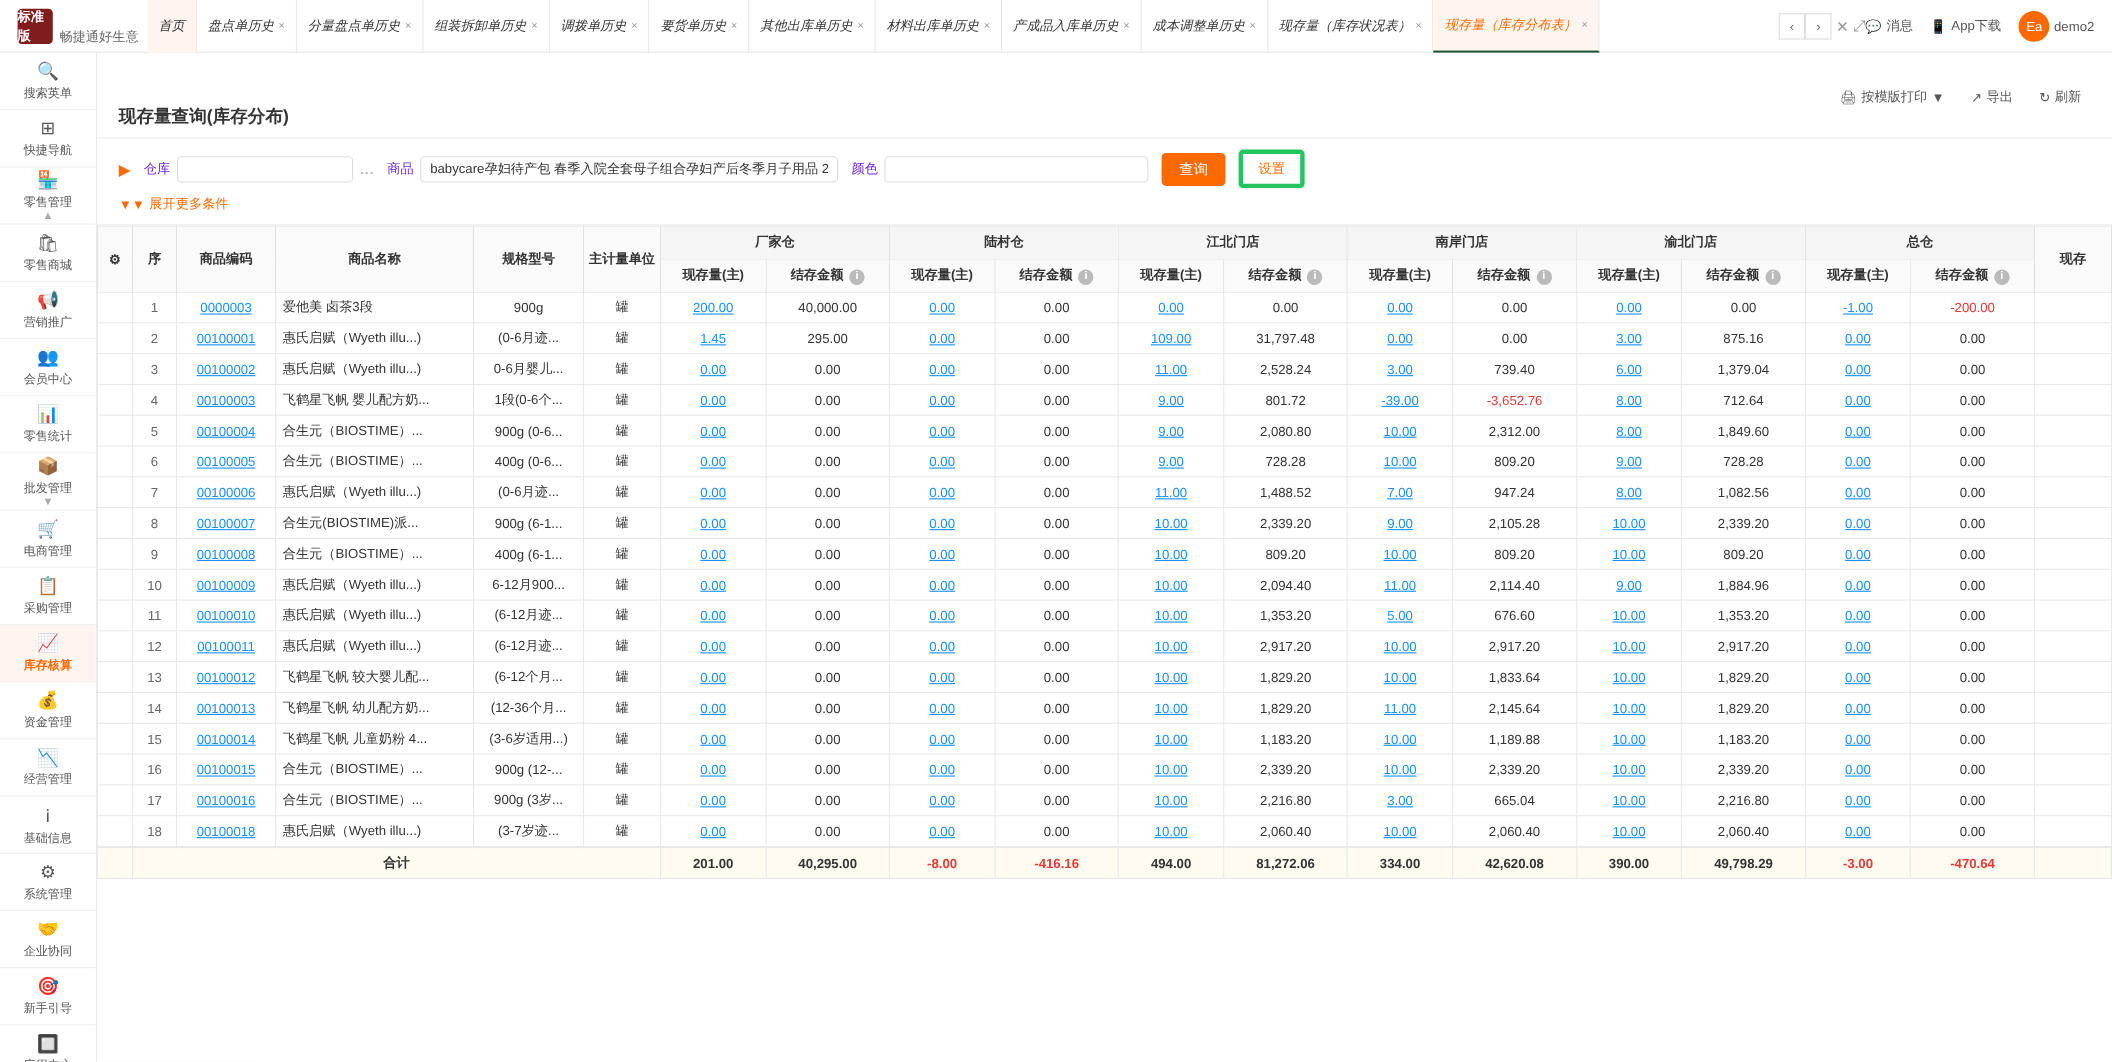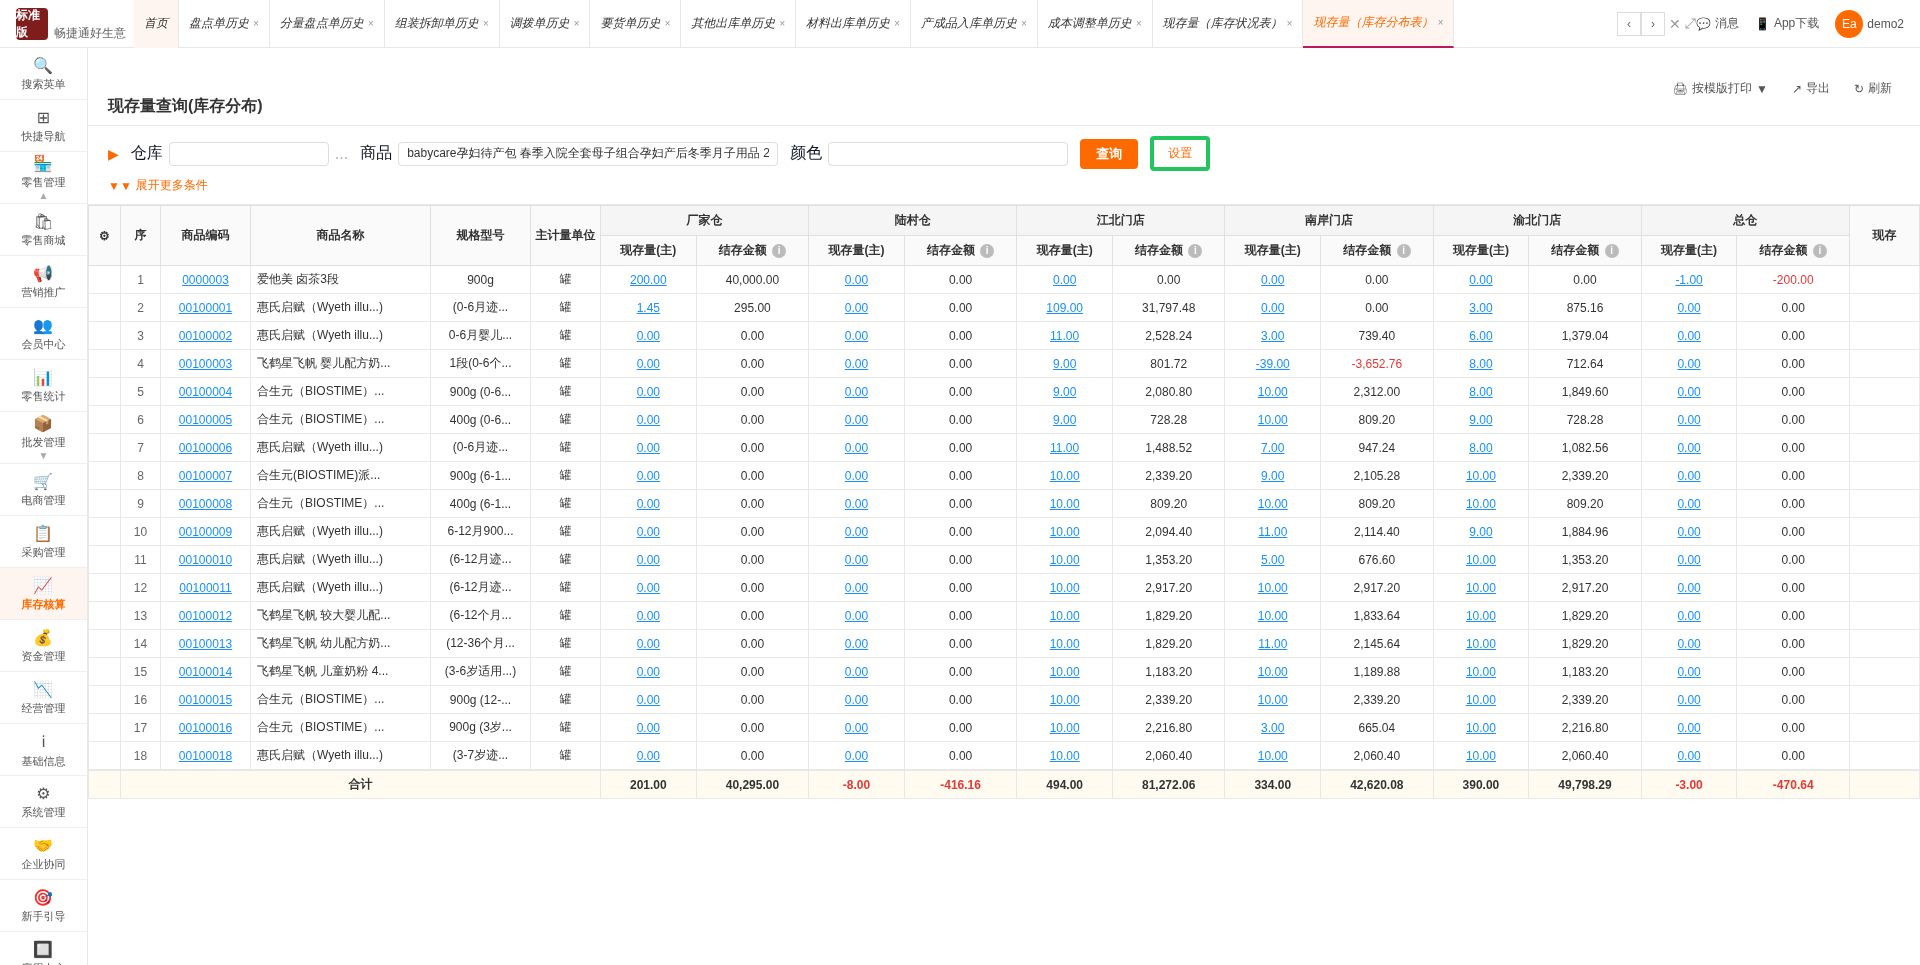--- a/index.html
+++ b/index.html
@@ -6,21 +6,21 @@
     body { background: #f5f5f5; overflow: hidden; width: 1920px; height: 965px; }
 
     
     .topbar { background: #fff; height: 48px; display: flex; align-items: center; padding: 0 16px; border-bottom: 1px solid #e8e8e8; position: fixed; top: 0; left: 0; right: 0; z-index: 100; }
     .topbar-logo { display: flex; align-items: center; gap: 6px; min-width: 88px; }
     .logo-box { width: 32px; height: 32px; background: #7f1d1d; border-radius: 4px; display: flex; align-items: center; justify-content: center; color: #fff; font-size: 10px; font-weight: bold; }
     .logo-text { font-size: 11px; color: #666; line-height: 1.3; margin-top: 20px; }
     .topbar-tabs { display: flex; align-items: center; flex: 1; overflow: hidden; gap: 0; margin-left: 8px; height: 48px; font-style: italic; }
     .tab-item { display: flex; align-items: center; padding: 0 10px; height: 48px; border-right: 1px solid #e8e8e8; cursor: pointer; white-space: nowrap; color: #333; font-size: 12px; flex-shrink: 0; }
     .tab-item:first-child { background: #fff5f0; }
-    .tab-item.active { background: #fff5f0; color: #ff6a00; border-bottom: 2px solid #be185d; }
+    .tab-item.active { background: #fff5f0; color: #ff6a00; border-bottom: 2px solid #14532d; }
     .tab-close { margin-left: 4px; color: #999; font-size: 10px; }
     .topbar-actions { display: flex; align-items: center; gap: 16px; margin-left: auto; flex-shrink: 0; }
     .topbar-action { display: flex; align-items: center; gap: 4px; color: #555; cursor: pointer; font-size: 12px; }
     .tab-nav-btn { width: 24px; height: 24px; border: 1px solid #ddd; background: #fff; cursor: pointer; display: flex; align-items: center; justify-content: center; color: #666; }
     .tab-close-all { color: #999; cursor: pointer; font-size: 14px; margin: 0 4px; }
     .tab-expand { color: #999; cursor: pointer; font-size: 14px; }
     .avatar { width: 28px; height: 28px; border-radius: 50%; background: #ff6a00; display: flex; align-items: center; justify-content: center; color: #fff; font-size: 11px; }
 
     
     .sidebar { position: fixed; top: 48px; left: 0; width: 88px; height: calc(100vh - 48px); background: #fff; border-right: 1px solid #e8e8e8; display: flex; flex-direction: column; z-index: 99; overflow-y: auto; }
@@ -34,28 +34,28 @@
     .main { margin-top: 48px; margin-left: 88px; padding: 0; height: calc(100vh - 48px); overflow: hidden; display: flex; flex-direction: column; }
     .page-header { background: #fff; padding: 12px 20px 8px; border-bottom: 1px solid #e8e8e8; display: flex; align-items: center; justify-content: space-between; }
     .page-title { font-size: 16px; font-weight: bold; color: #333; margin-top: 36px; }
     .page-actions { display: flex; gap: 8px; align-items: center; }
     .page-action-btn { display: flex; align-items: center; gap: 4px; color: #555; cursor: pointer; font-size: 12px; padding: 4px 8px; }
 
     
     .filter-bar { background: #fff; padding: 10px 20px; border-bottom: 1px solid #e8e8e8; }
     .filter-row { display: flex; align-items: center; gap: 12px; flex-wrap: nowrap; }
     .filter-item { display: flex; align-items: center; gap: 6px; }
-    .filter-label { color: #0f172a; white-space: nowrap; font-size: 16px; }
+    .filter-label { color: #6d28d9; white-space: nowrap; font-size: 12px; }
     .filter-input { border: 1px solid #ddd; border-radius: 4px; padding: 4px 8px; font-size: 12px; color: #333; background: #fff; }
     .filter-input-wide { width: 380px; }
     .filter-input-medium { width: 160px; }
     .filter-input-color { width: 240px; }
     .expand-btn { display: flex; align-items: center; gap: 4px; color: #ff6a00; cursor: pointer; font-size: 12px; margin: 6px auto 0; }
     .orange-arrow { color: #ff6a00; font-size: 14px; cursor: pointer; }
-    .search-btn { background: #ff6a00; color: #fff; border: none; border-radius: 4px; padding: 6px 16px; cursor: pointer; font-size: 13px; font-weight: bold; }
+    .search-btn { background: #ff6a00; color: #fff; border: none; border-radius: 4px; padding: 6px 16px; cursor: pointer; font-size: 13px; font-weight: normal; }
     .setting-btn { border: 4px solid #22c55e; color: #ff6a00; background: #fff; border-radius: 4px; padding: 5px 14px; cursor: pointer; font-size: 12px; }
     .filter-dots { color: #aaa; cursor: pointer; font-size: 16px; }
 
     
     .table-container { flex: 1; overflow: auto; background: #fff; margin: 0; padding: 0 0 40px; }
     table { width: 100%; border-collapse: collapse; font-size: 12px; }
     thead { position: sticky; top: 0; z-index: 10; }
     .th-group { background: #f5f5f5; text-align: center; font-weight: bold; color: #333; border: 1px solid #e0e0e0; padding: 6px 4px; }
     .th-main { background: #fafafa; text-align: center; font-weight: bold; color: #333; border: 1px solid #e0e0e0; padding: 6px 4px; }
     td { border: 1px solid #e8e8e8; padding: 5px 6px; color: #333; text-align: center; white-space: nowrap; background: #fff; }

